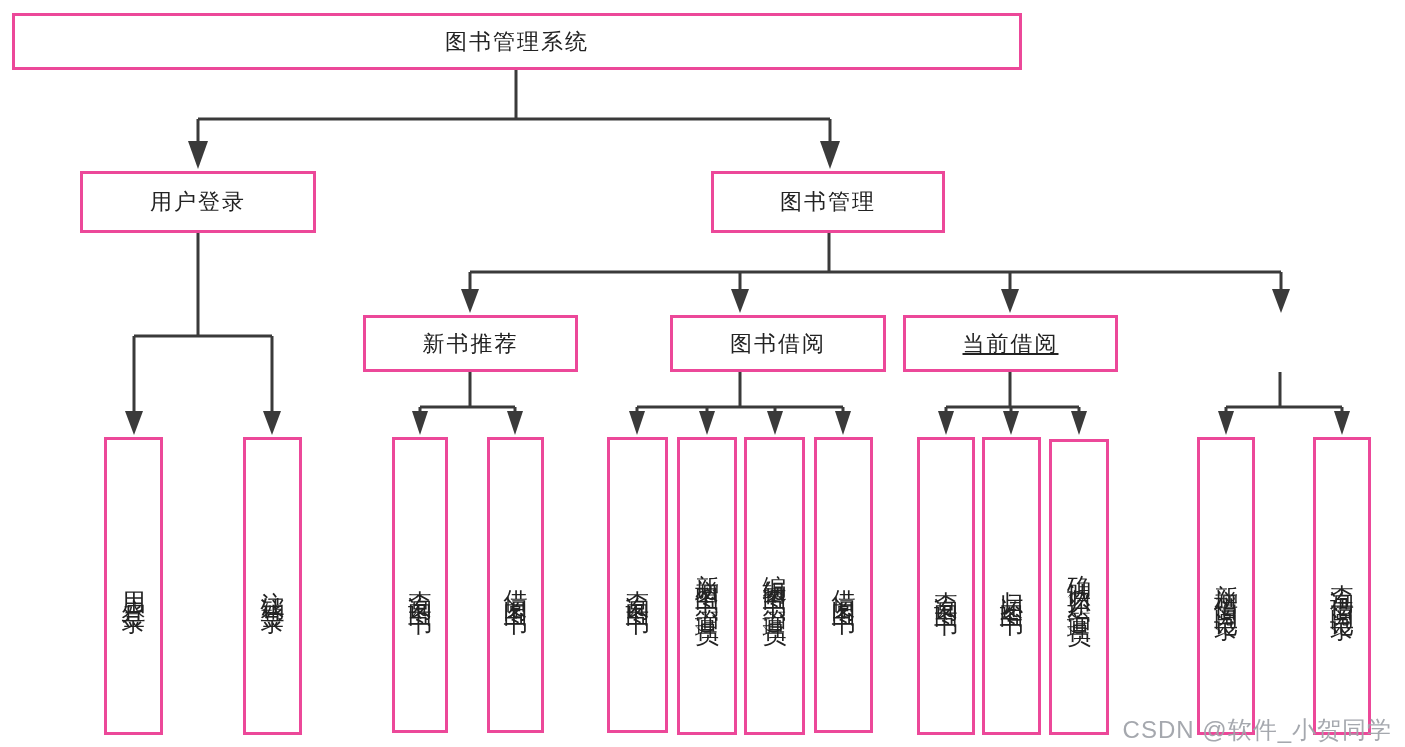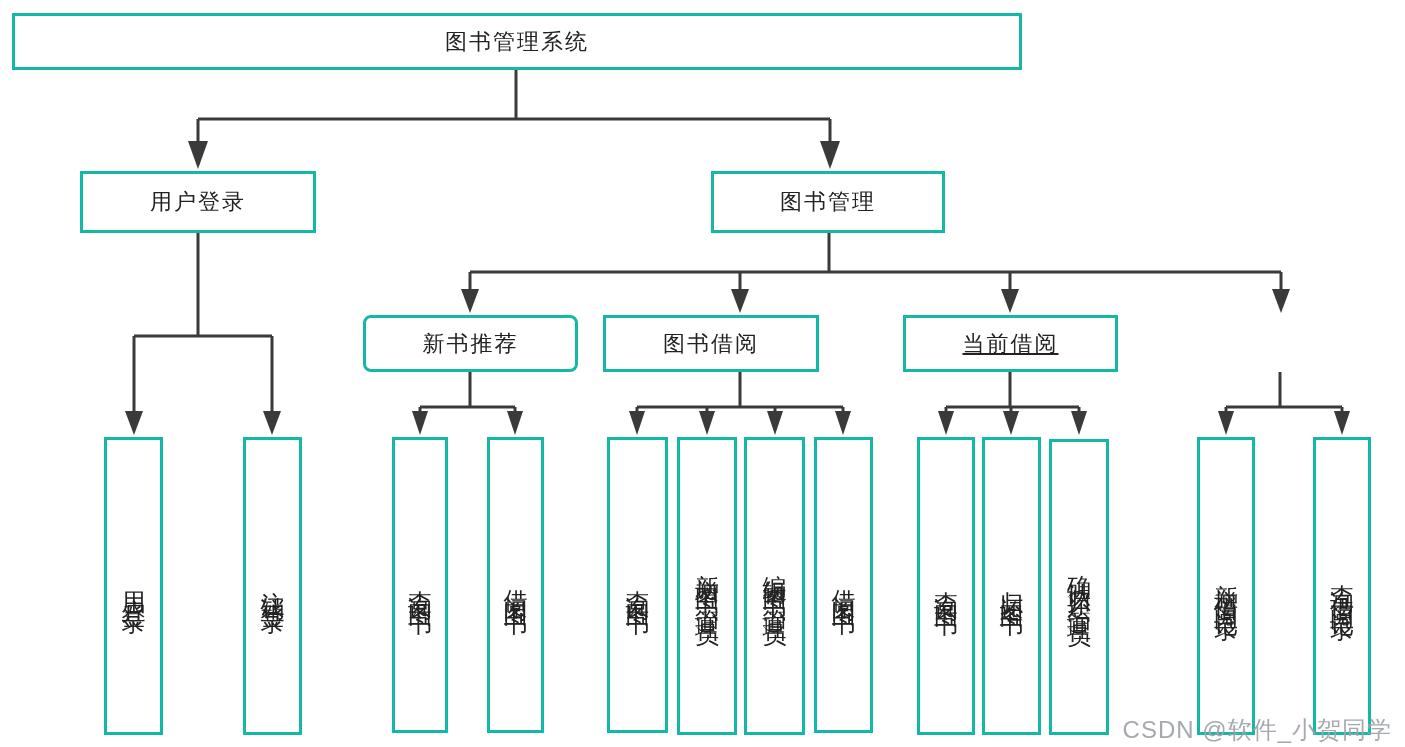--- a/index.html
+++ b/index.html
@@ -24,21 +24,21 @@
     stroke-width: 3;
     fill: none;
   }
   .connectors polygon {
     fill: #3a3a3a;
     stroke: none;
   }
   .node {
     position: absolute;
     background: #ffffff;
-    border: 3px solid #14b8a6;
+    border: 3px solid #ec4899;
     display: flex;
     align-items: center;
     justify-content: center;
   }
   .hbox {
     font-size: 22px;
     letter-spacing: 2px;
     white-space: nowrap;
   }
   .leaf > span {
@@ -120,24 +120,24 @@
     <span>图书管理</span>
   </div>
 
   <div class="node leaf" style="left:104px; top:437px; width:59px; height:298px;">
     <span>用户登录</span>
   </div>
   <div class="node leaf" style="left:243px; top:437px; width:59px; height:298px;">
     <span>注销登录</span>
   </div>
 
-  <div class="node hbox" style="left:363px; top:315px; width:215px; height:57px;border-radius:8px;">
+  <div class="node hbox" style="left:363px; top:315px; width:215px; height:57px;">
     <span>新书推荐</span>
   </div>
-  <div class="node hbox" style="left:603px; top:315px; width:216px; height:57px;align-items:center;">
+  <div class="node hbox" style="left:670px; top:315px; width:216px; height:57px;align-items:center;">
     <span>图书借阅</span>
   </div>
   <div class="node hbox" style="left:903px; top:315px; width:215px; height:57px;text-decoration:underline;">
     <span>当前借阅</span>
   </div>
 
   <div class="node leaf" style="left:392px; top:437px; width:56px; height:296px;">
     <span>查询图书</span>
   </div>
   <div class="node leaf" style="left:487px; top:437px; width:57px; height:296px;">

